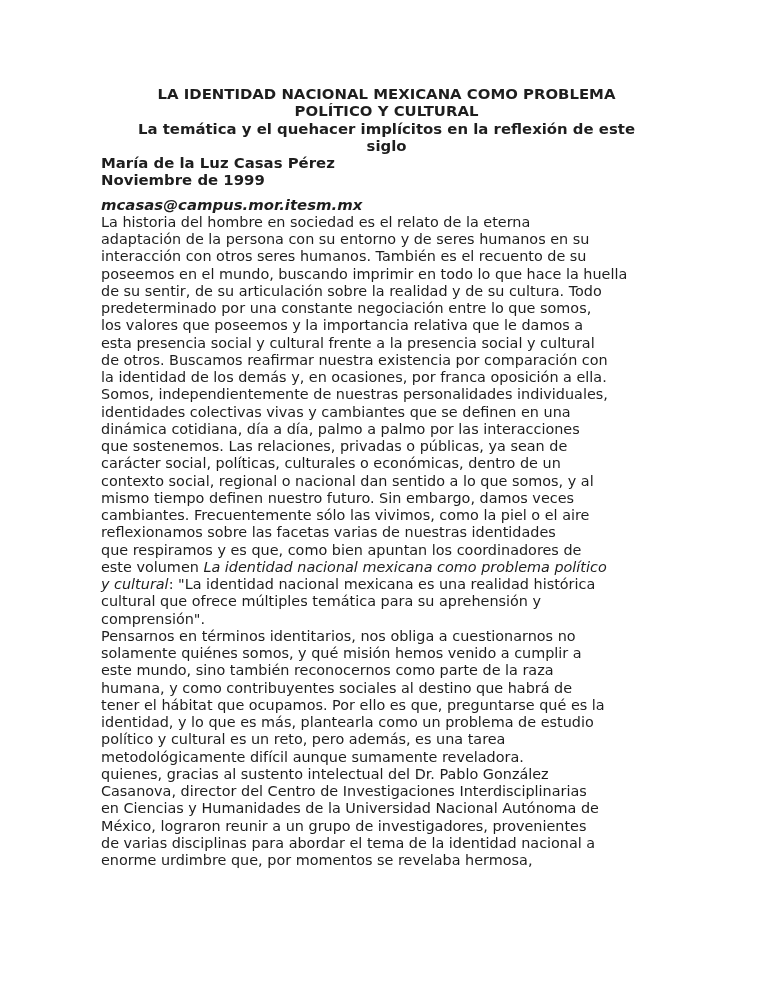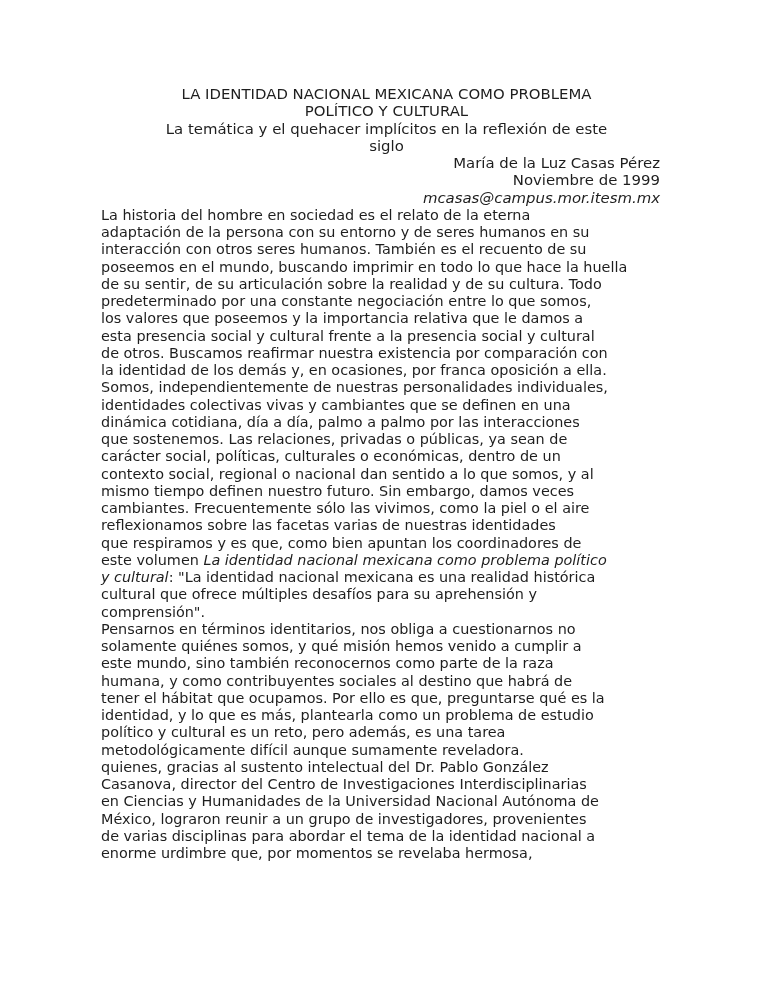--- a/index.html
+++ b/index.html
@@ -20,31 +20,31 @@
     position: absolute;
     left: 101px;
     top: 86px;
     width: 571px;
   }
   .hline {
     white-space: pre;
     font-size: 14.9px;
     line-height: 17.25px;
     height: 17.25px;
-    font-weight: normal;
+    font-weight: bold;
   }
   .line {
     white-space: pre;
     font-size: 14.4px;
     line-height: 17.25px;
     height: 17.25px;
   }
   .c { text-align: center; }
-  .r { text-align: right; padding-right: 12px; box-sizing: border-box; }
-  .i, .it { font-style: italic; }
+  .r { text-align: left; padding-right: 12px; box-sizing: border-box; }
+  .i, .it { font-style: italic; margin-top: 7px; }
   .body-block { margin-top: 0; }
 </style>
 </head>
 <body>
 
 <div class="page">
   <div class="content">
 
     <div class="header">
       <div class="hline c">LA IDENTIDAD NACIONAL MEXICANA COMO PROBLEMA</div>
@@ -73,21 +73,21 @@
           <div class="line"><span>dinámica cotidiana, día a día, palmo a palmo por las interacciones</span></div>
           <div class="line"><span>que sostenemos. Las relaciones, privadas o públicas, ya sean de</span></div>
           <div class="line"><span>carácter social, políticas, culturales o económicas, dentro de un</span></div>
           <div class="line"><span>contexto social, regional o nacional dan sentido a lo que somos, y al</span></div>
           <div class="line"><span>mismo tiempo definen nuestro futuro. Sin embargo, damos veces</span></div>
           <div class="line"><span>cambiantes. Frecuentemente sólo las vivimos, como la piel o el aire</span></div>
           <div class="line"><span>reflexionamos sobre las facetas varias de nuestras identidades</span></div>
           <div class="line"><span>que respiramos y es que, como bien apuntan los coordinadores de</span></div>
           <div class="line"><span>este volumen </span><span class="it">La identidad nacional mexicana como problema político</span></div>
           <div class="line"><span class="it">y cultural</span><span>: "La identidad nacional mexicana es una realidad histórica</span></div>
-          <div class="line"><span>cultural que ofrece múltiples desafíos para su aprehensión y</span></div>
+          <div class="line"><span>cultural que ofrece múltiples temática para su aprehensión y</span></div>
           <div class="line"><span>comprensión".</span></div>
         </div>
         <div>
           <div class="line"><span>Pensarnos en términos identitarios, nos obliga a cuestionarnos no</span></div>
           <div class="line"><span>solamente quiénes somos, y qué misión hemos venido a cumplir a</span></div>
           <div class="line"><span>este mundo, sino también reconocernos como parte de la raza</span></div>
           <div class="line"><span>humana, y como contribuyentes sociales al destino que habrá de</span></div>
           <div class="line"><span>tener el hábitat que ocupamos. Por ello es que, preguntarse qué es la</span></div>
           <div class="line"><span>identidad, y lo que es más, plantearla como un problema de estudio</span></div>
           <div class="line"><span>político y cultural es un reto, pero además, es una tarea</span></div>

